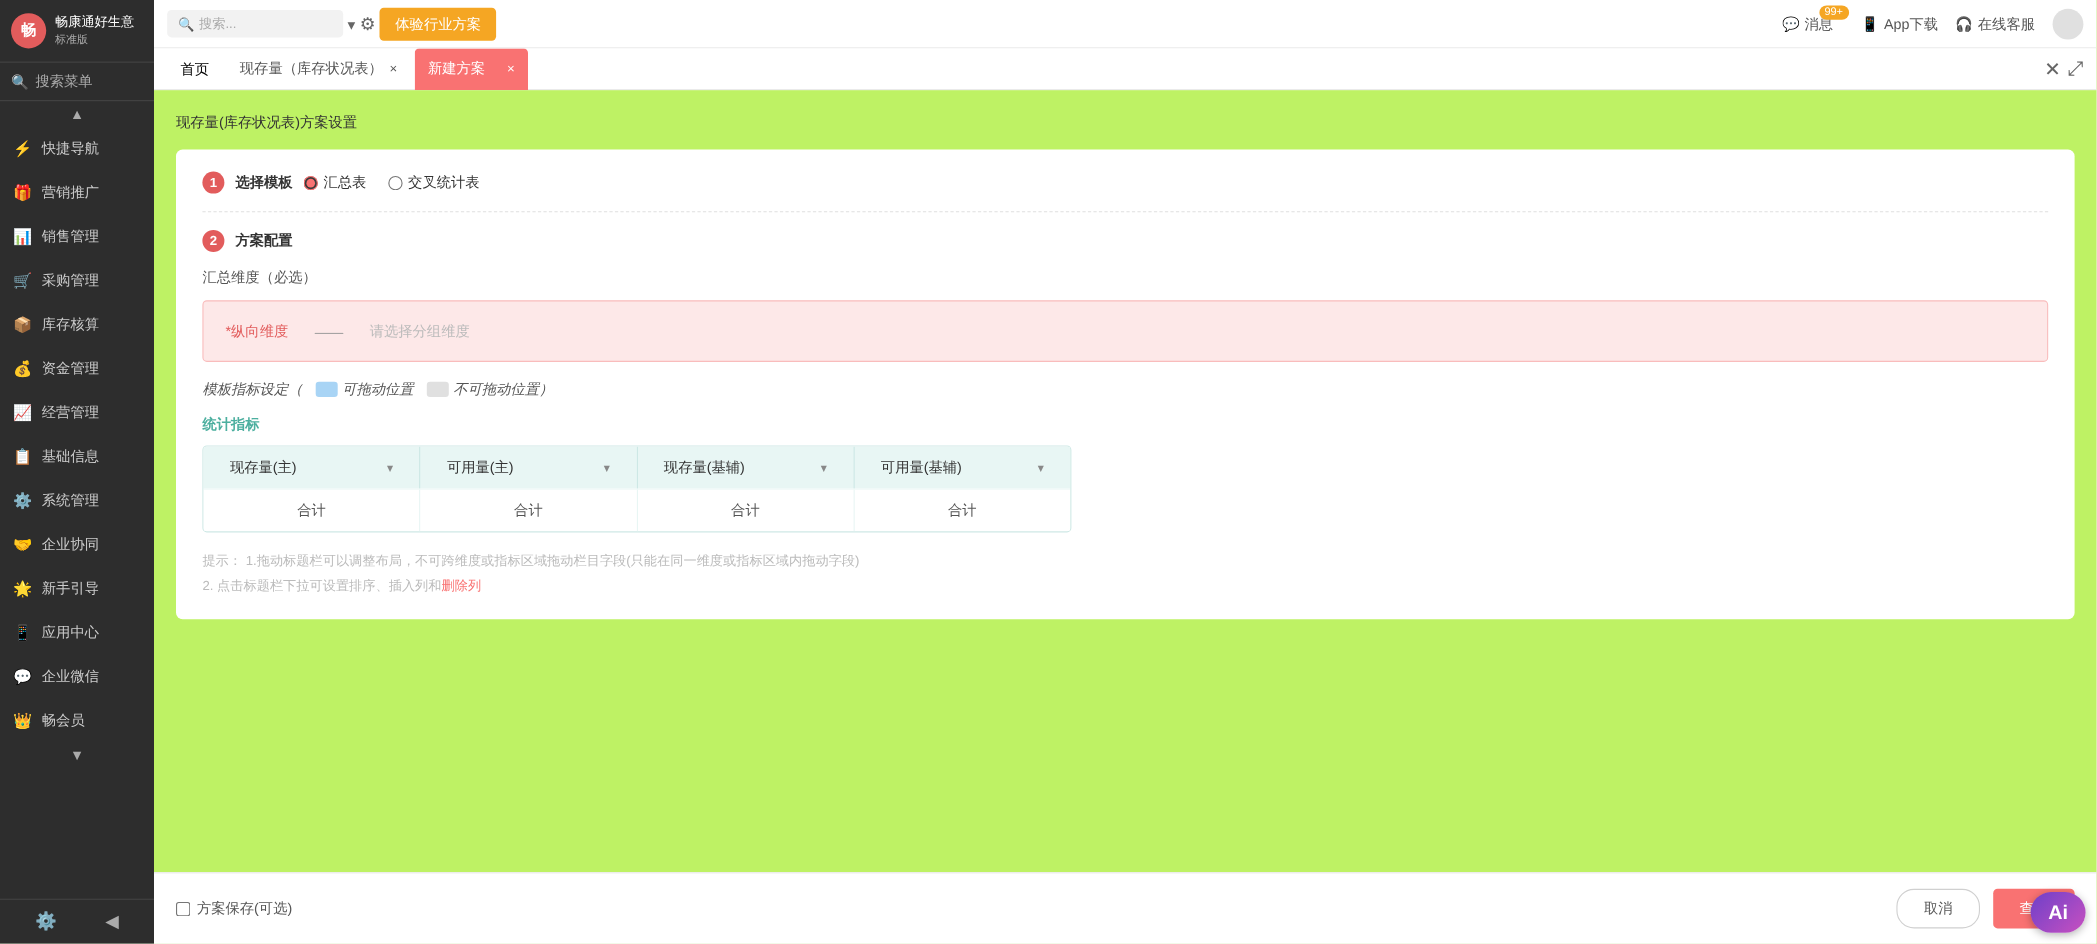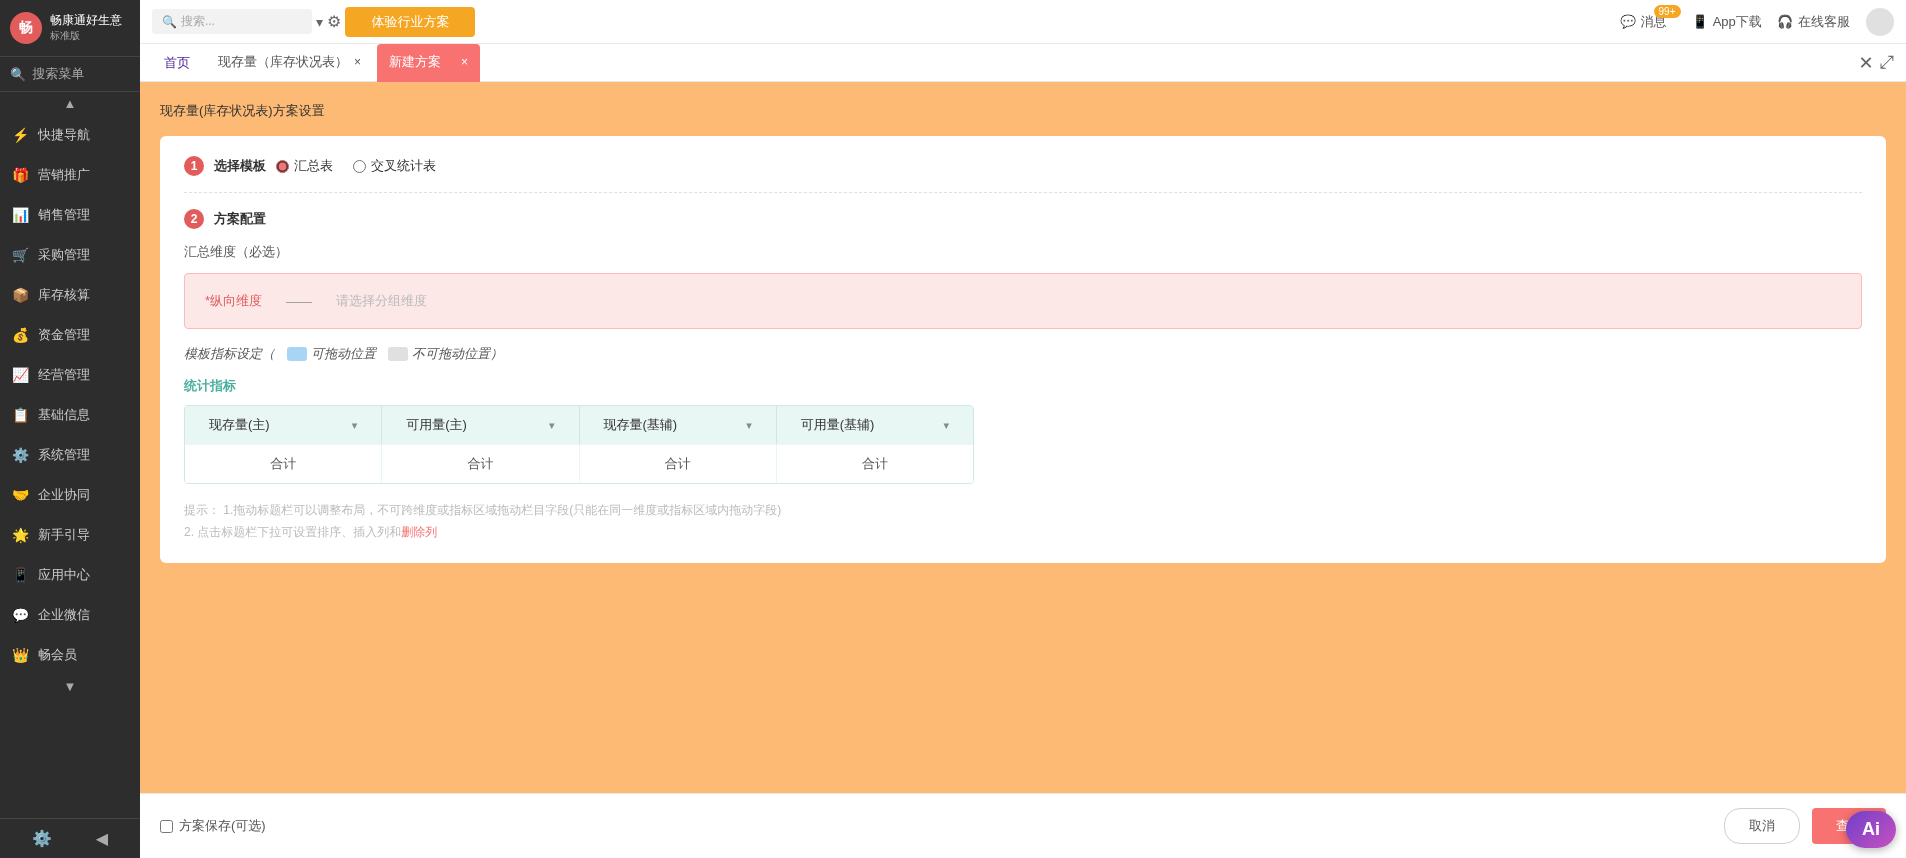--- a/index.html
+++ b/index.html
@@ -129,21 +129,21 @@
       border: none;
       cursor: pointer;
       color: #666;
       font-size: 16px;
     }
     .topbar-cta-btn {
       background: #f5a623;
       color: #fff;
       border: none;
       border-radius: 4px;
-      padding: 6px 26px;
+      padding: 6px 14px;
       cursor: pointer;
       font-size: 13px;
     }
     .topbar-spacer { flex: 1; }
     .topbar-right {
       display: flex;
       align-items: center;
       gap: 16px;
     }
     .topbar-badge-item {
@@ -199,21 +199,21 @@
       color: #fff;
       border-radius: 4px 4px 0 0;
       gap: 20px;
     }
     .tab-item .tab-close {
       font-size: 12px;
       cursor: pointer;
     }
     .tab-home {
       padding: 0 12px;
-      color: #4c1d95;
+      color: #000000;
       cursor: pointer;
       font-size: 13px;
     }
     .tabs-right {
       margin-left: auto;
       display: flex;
       gap: 6px;
       align-items: center;
     }
     .tabs-right-btn {
@@ -222,21 +222,21 @@
       cursor: pointer;
       font-size: 18px;
       color: #666;
     }
 
     
     .content-area {
       flex: 1;
       overflow-y: auto;
       padding: 20px;
-      background: #fdba74;
+      background: #bef264;
     }
     .content-area::-webkit-scrollbar { width: 6px; }
     .content-area::-webkit-scrollbar-thumb { background: #ccc; border-radius: 3px; }
 
     .page-header {
       font-size: 13px;
       color: #333;
       margin-bottom: 16px;
     }
 

